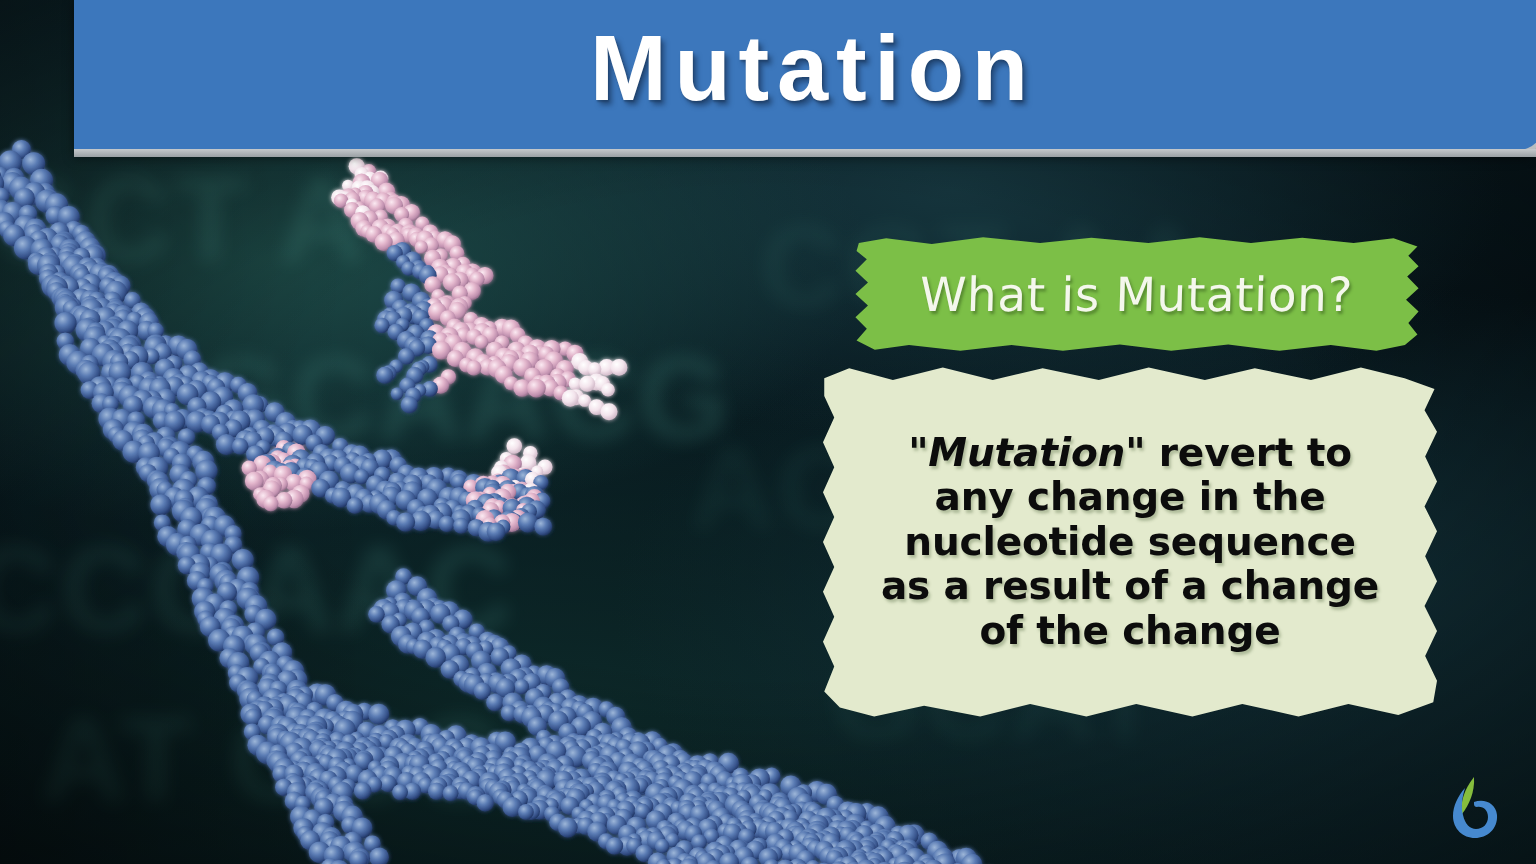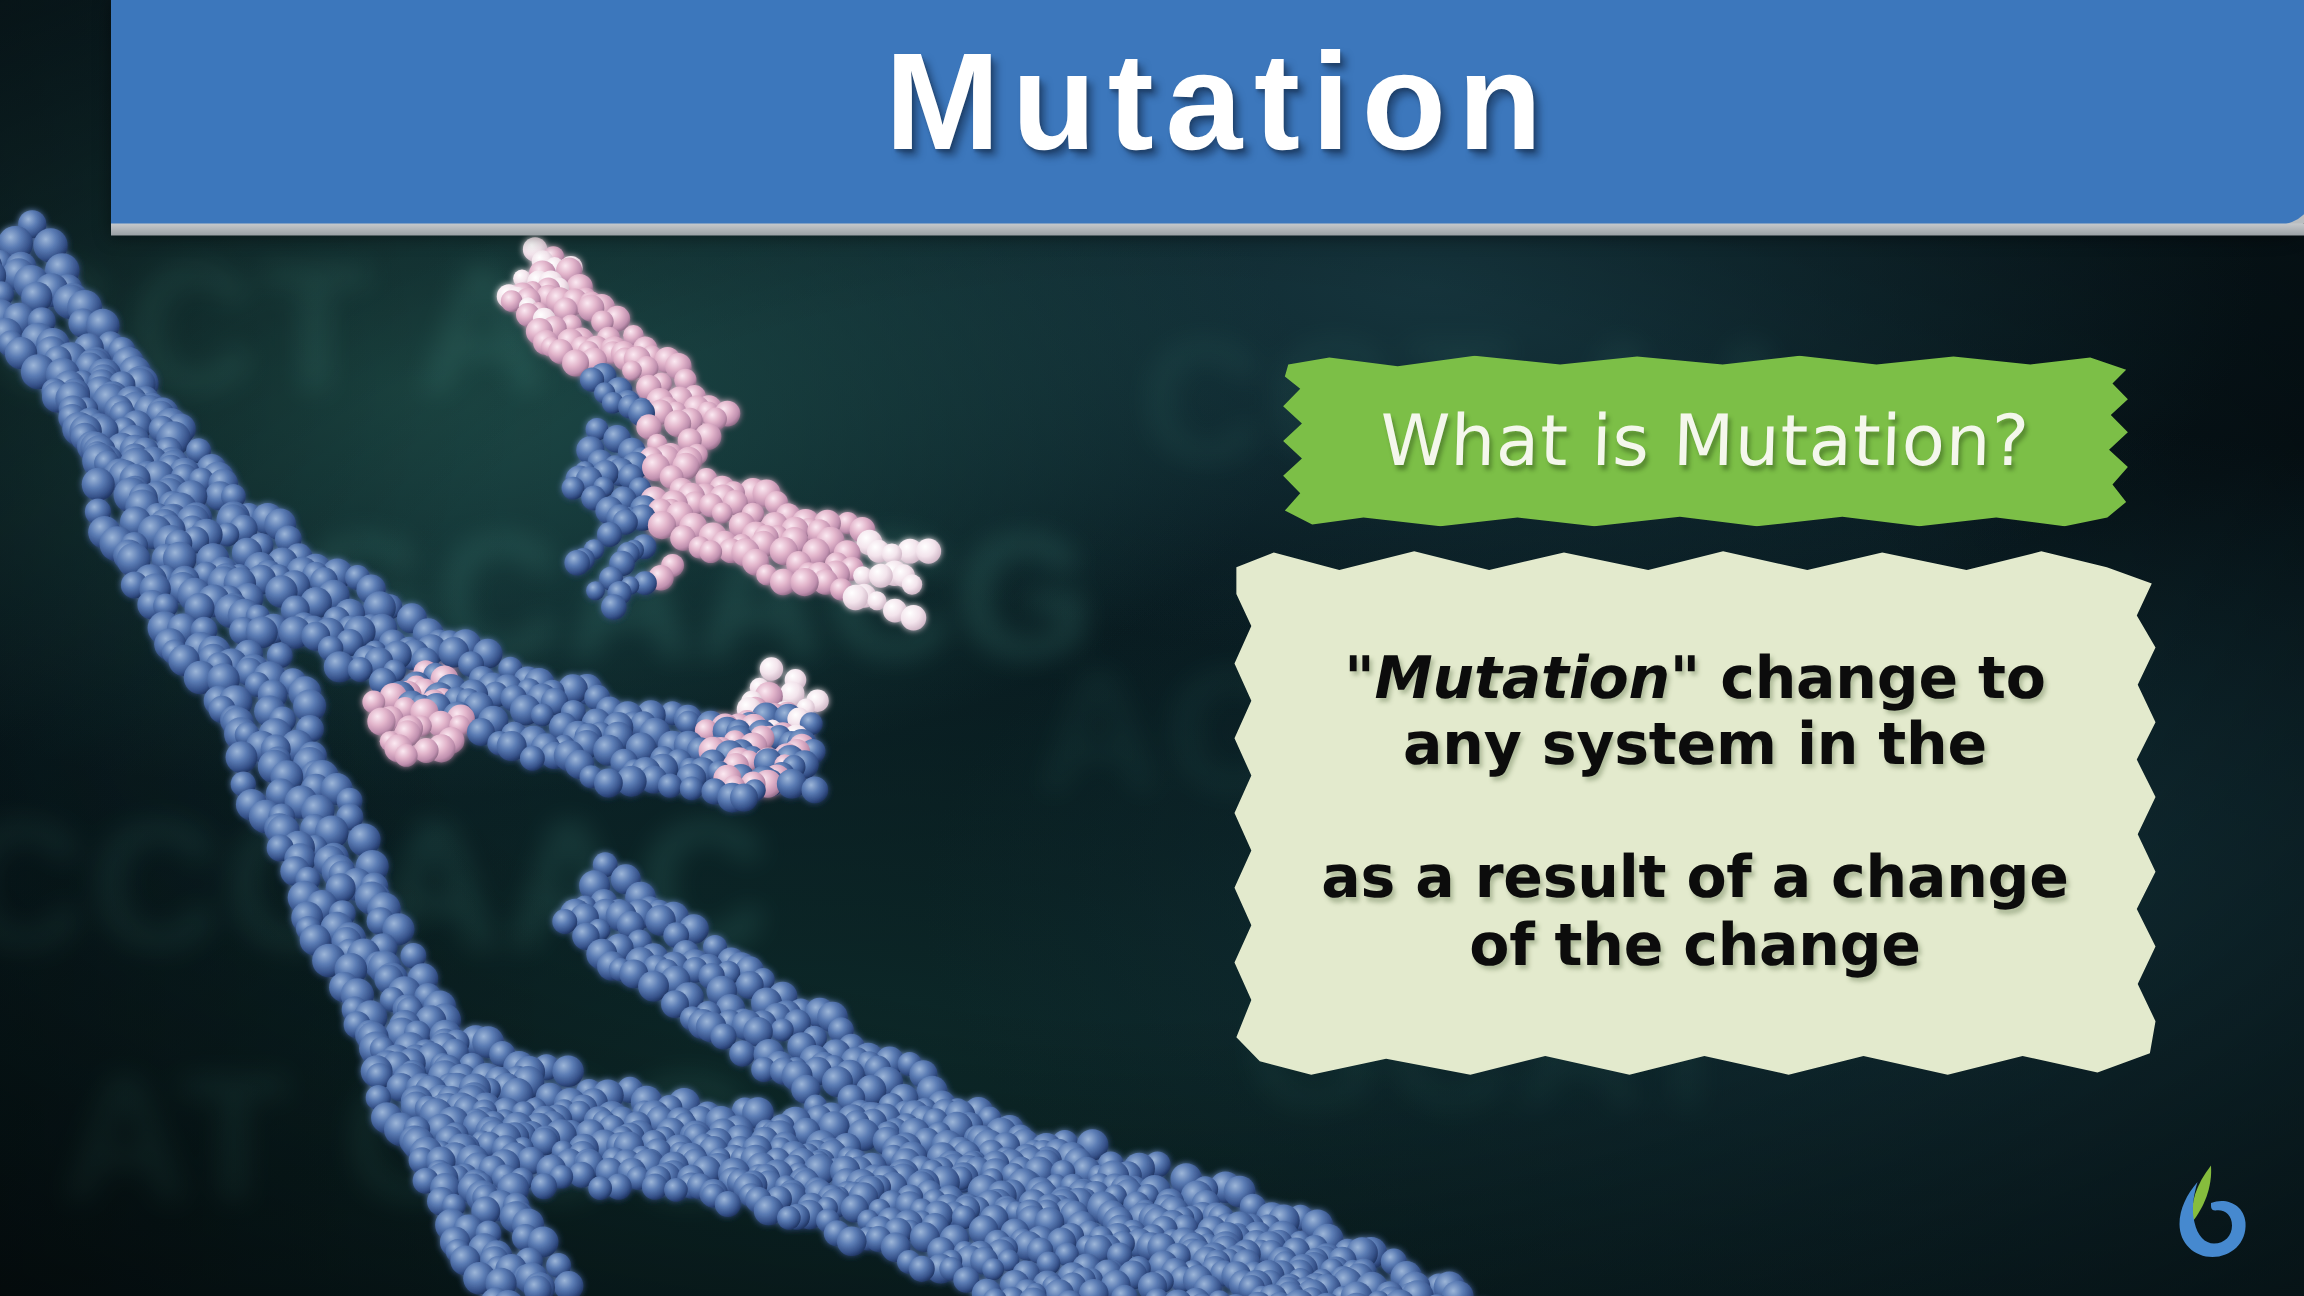--- a/index.html
+++ b/index.html
@@ -1915,23 +1915,23 @@
   </div>
 
   <div class="green-banner">
     <div class="brush"></div>
     <div class="label">What is Mutation?</div>
   </div>
 
   <div class="def-card">
     <div class="paper"></div>
     <div class="def-text">
-      <span>"</span><span class="term">Mutation</span><span>"</span><span> change to</span><br>
-      <span>any system in the</span><br>
-      <br>
+      <span>"</span><span class="term">Mutation</span><span>"</span><span> revert to</span><br>
+      <span>any change in the</span><br>
+      <span>nucleotide sequence</span><br>
       <span>as a result of a change</span><br>
       <span>of the change</span><br>
     </div>
   </div>
 
   <svg class="logo" viewBox="0 0 60 68" xmlns="http://www.w3.org/2000/svg">
     <path id="logo-leaf" d="M30 3 C20 16 16 28 18 40 C25 31 31 18 30 3 Z" fill="#8dc63f"></path>
     <path id="logo-body" d="M30 3 C30 16 30 24 30 28 C40 24 52 29 53 41 C54 55 43 64 31 64
                             C19 64 9 55 9 42 C9 32 14 22 21 14
                             C18 24 17 33 19 41 C21 50 26 55 32 55

